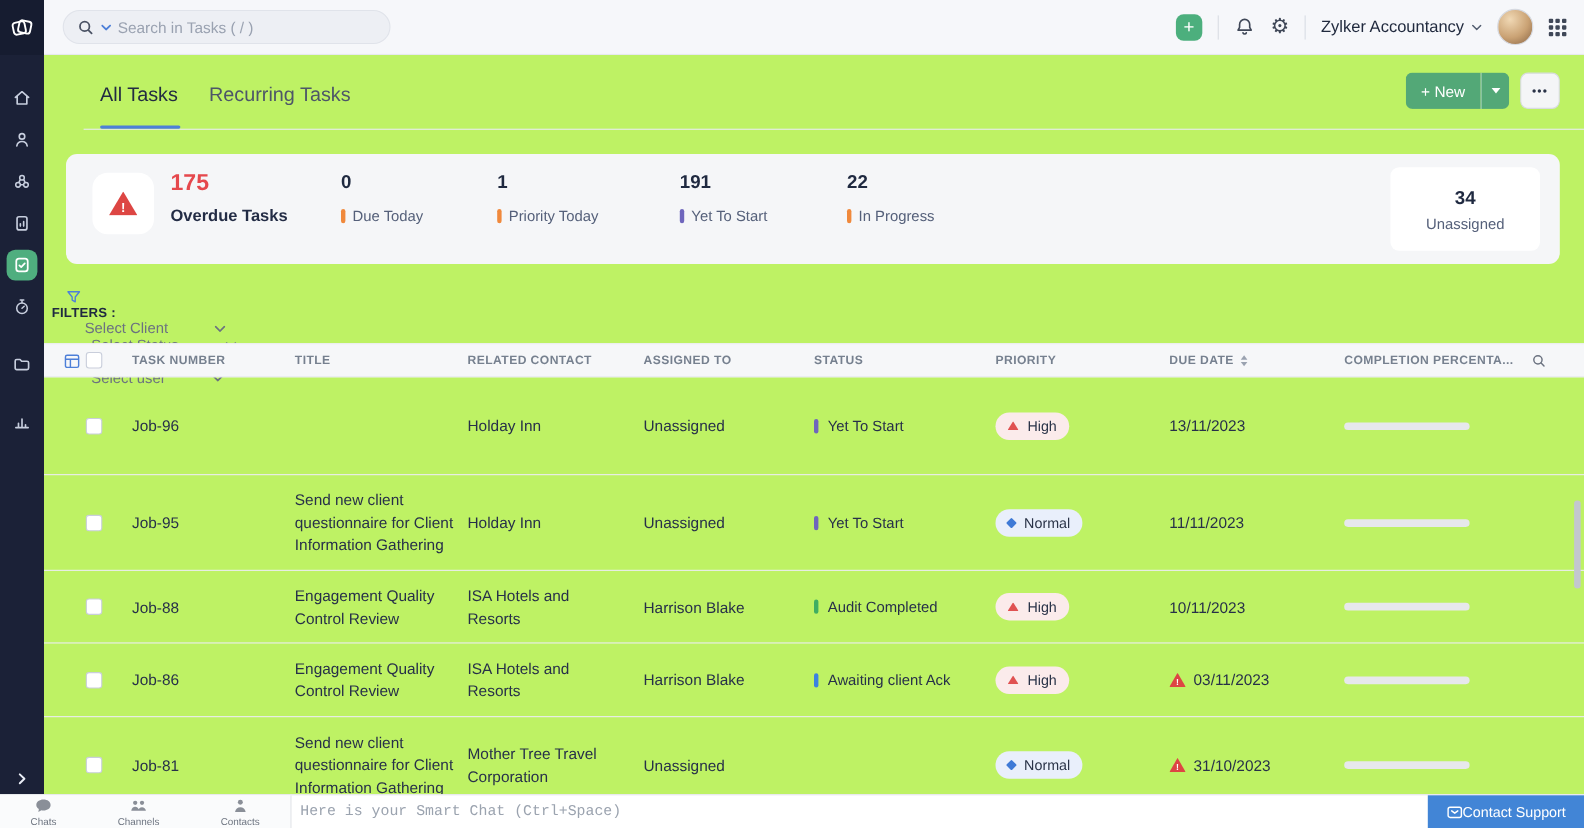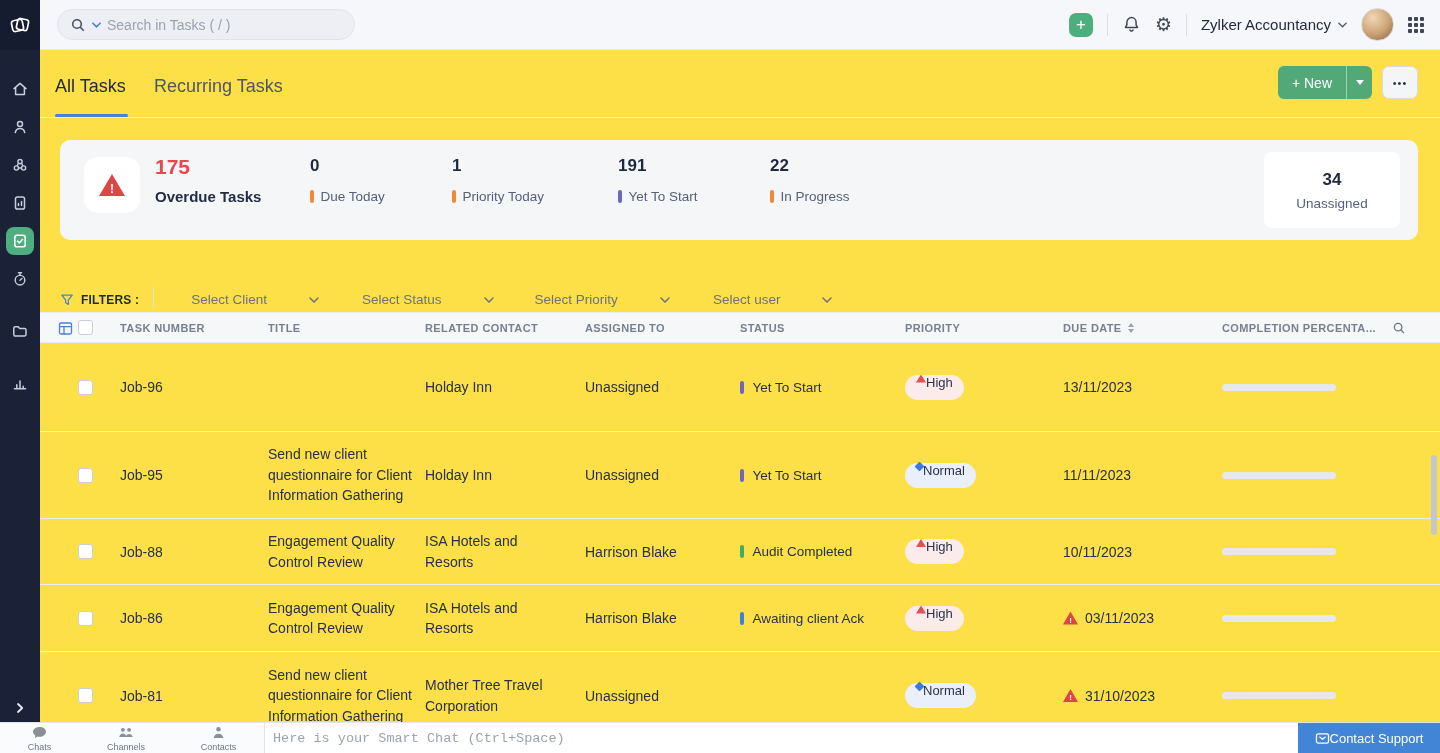--- a/index.html
+++ b/index.html
@@ -25,21 +25,21 @@
   .add-btn { width:24px; height:24px; border-radius:7px; background:#4caf7d; color:#fff; font-size:17px; line-height:1; display:flex; align-items:center; justify-content:center; cursor:pointer; }
   .tb-sep { width:1px; height:22px; background:#d9dde4; }
   .tb-ico { color:#3f4757; display:flex; align-items:center; cursor:pointer; }
   .gear-glyph { font-size:19px; color:#3f4757; }
   .org-switch { display:flex; align-items:center; gap:7px; font-size:15px; color:#212a3e; cursor:pointer; }
   .avatar { width:33px; height:33px; border-radius:50%; background:radial-gradient(circle at 35% 28%, #f0d8b4, #caa274 55%, #8f6a48 95%); border:1px solid #d6d9e0; cursor:pointer; }
   .grid-ico { display:grid; grid-template-columns:repeat(3,4px); grid-template-rows:repeat(3,4px); gap:2px; cursor:pointer; }
   .grid-ico i { background:#3f4757; border-radius:1px; }
 
   
-  #main { position:absolute; left:40px; top:50px; right:0; bottom:31px; background:#fde047; overflow:hidden; }
+  #main { position:absolute; left:40px; top:50px; right:0; bottom:31px; background:#bef264; overflow:hidden;padding-left:36px; }
   .page-head { position:relative; height:68px; border-bottom:1px solid #e9ebef; }
   .tab { position:absolute; top:26px; font-size:18px; cursor:pointer; }
   .tab.active { left:15px; color:#222b42; font-weight:500; }
   .tab.inactive { left:114px; color:#4d5668; }
   .tab-underline { position:absolute; left:15px; bottom:0; width:73px; height:3.5px; border-radius:3px; background:#4d7fd8; }
   .new-btn { position:absolute; right:68px; top:16px; height:33px; display:flex; border-radius:6px; overflow:hidden; cursor:pointer; }
   .new-main { background:#53a877; color:#fff; font-size:14px; display:flex; align-items:center; padding:0 14px; }
   .new-caret { background:#53a877; border-left:1px solid rgba(255,255,255,.45); width:26px; display:flex; align-items:center; justify-content:center; }
   .caret-down { width:0; height:0; border-left:4px solid transparent; border-right:4px solid transparent; border-top:5px solid #fff; }
   .more-btn { position:absolute; right:22px; top:16px; width:36px; height:33px; background:#f4f5f7; border:1px solid #d8dbe1; border-radius:7px; display:flex; align-items:center; justify-content:center; font-size:11px; letter-spacing:1px; color:#2a3348; cursor:pointer; }
@@ -53,21 +53,21 @@
   .stat { position:absolute; top:16px; }
   .stat .sval { font-size:17px; font-weight:600; color:#1f2940; }
   .stat .srow { margin-top:13px; display:flex; align-items:center; gap:7px; font-size:13.5px; color:#55607a; }
   .stat-marker { width:3.5px; height:13px; border-radius:2px; display:inline-block; }
   .stat-0 { left:250px; } .stat-1 { left:392px; } .stat-2 { left:558px; } .stat-3 { left:710px; }
   .unassigned-card { position:absolute; right:18px; top:12px; width:136px; height:76px; background:#fff; border-radius:8px; display:flex; flex-direction:column; align-items:center; justify-content:center; gap:6px; }
   .unassigned-card .sval { font-size:17px; font-weight:600; color:#1f2940; }
   .unassigned-card .slab { font-size:13.5px; color:#55607a; }
 
   
-  .filters { position:absolute; left:0; top:213px; right:0; height:44px; display:flex; align-items:flex-end; }
+  .filters { position:absolute; left:0; top:213px; right:0; height:44px; display:flex; align-items:flex-start;flex-direction:column; }
   .f-ico { margin-left:20px; color:#4d7fd8; display:flex; }
   .f-label { margin-left:7px; font-size:12px; font-weight:700; color:#1f2940; letter-spacing:.2px; }
   .f-sep { margin-left:14px; width:1px; height:20px; background:#dfe2e8; }
   .f-dd { display:flex; align-items:center; cursor:pointer; }
   .f-dd .f-txt { font-size:13.5px; color:#6b7280; }
   .f-dd .f-car { margin-left:42px; color:#6b7280; display:flex; }
   .f-dd.dd0 { margin-left:37px; } .f-dd.dd1 { margin-left:43px; } .f-dd.dd2 { margin-left:41px; } .f-dd.dd3 { margin-left:43px; }
 
   
   .thead { position:absolute; left:0; right:0; top:262px; height:31px; background:#f6f7f9; border-top:1px solid #edeef2; border-bottom:1px solid #e8eaee; }
@@ -80,21 +80,21 @@
   .col-progress { left:1182px; } .col-search { left:1352px; }
   .sorter { display:flex; flex-direction:column; gap:2px; margin-left:6px; }
   .s-up { width:0; height:0; border-left:3.5px solid transparent; border-right:3.5px solid transparent; border-bottom:4px solid #9aa2b0; }
   .s-dn { width:0; height:0; border-left:3.5px solid transparent; border-right:3.5px solid transparent; border-top:4px solid #9aa2b0; }
   #table-body { position:absolute; left:0; right:0; top:293px; bottom:0; }
   .trow { position:relative; border-bottom:1px solid #ecedf1; cursor:pointer; }
   .cell { position:absolute; top:0; height:100%; display:flex; align-items:center; font-size:14px; color:#273049; }
   .cell.col-title, .cell.col-contact { line-height:20.5px; }
   .st-marker { width:3.5px; height:13px; border-radius:2px; margin-right:9px; flex:none; }
   .st-label { font-size:13.5px; }
-  .pill { display:inline-flex; align-items:flex-start; gap:0; height:25px; padding:0 11px; border-radius:13px; font-size:13px; color:#2a3348; }
+  .pill { display:inline-flex; align-items:center; gap:8px; height:25px; padding:0 11px; border-radius:13px; font-size:13px; color:#2a3348; }
   .pill.high { background:#fbebeb; }
   .pill.normal { background:#e9effb; }
   .pi-h { width:10px; height:8px; background:#e05252; clip-path:polygon(50% 0,100% 100%,0 100%); }
   .pi-n { width:7px; height:7px; background:#3f7ad6; transform:rotate(45deg); border-radius:1px; }
   .alert-tri { width:15px; height:13px; background:#dd4643; clip-path:polygon(50% 0,100% 100%,0 100%); color:#fff; font-size:8px; font-weight:700; display:flex; align-items:flex-end; justify-content:center; margin-right:7px; flex:none; }
   .ptrack { width:114px; height:7px; border-radius:4px; background:#e7e8ec; overflow:hidden; }
   .pfill { height:100%; border-radius:4px; background:#43a568; }
   .scroll-thumb { position:absolute; right:3px; top:405px; width:6px; height:80px; border-radius:3px; background:#c3c7cf; cursor:pointer; }
 
   

